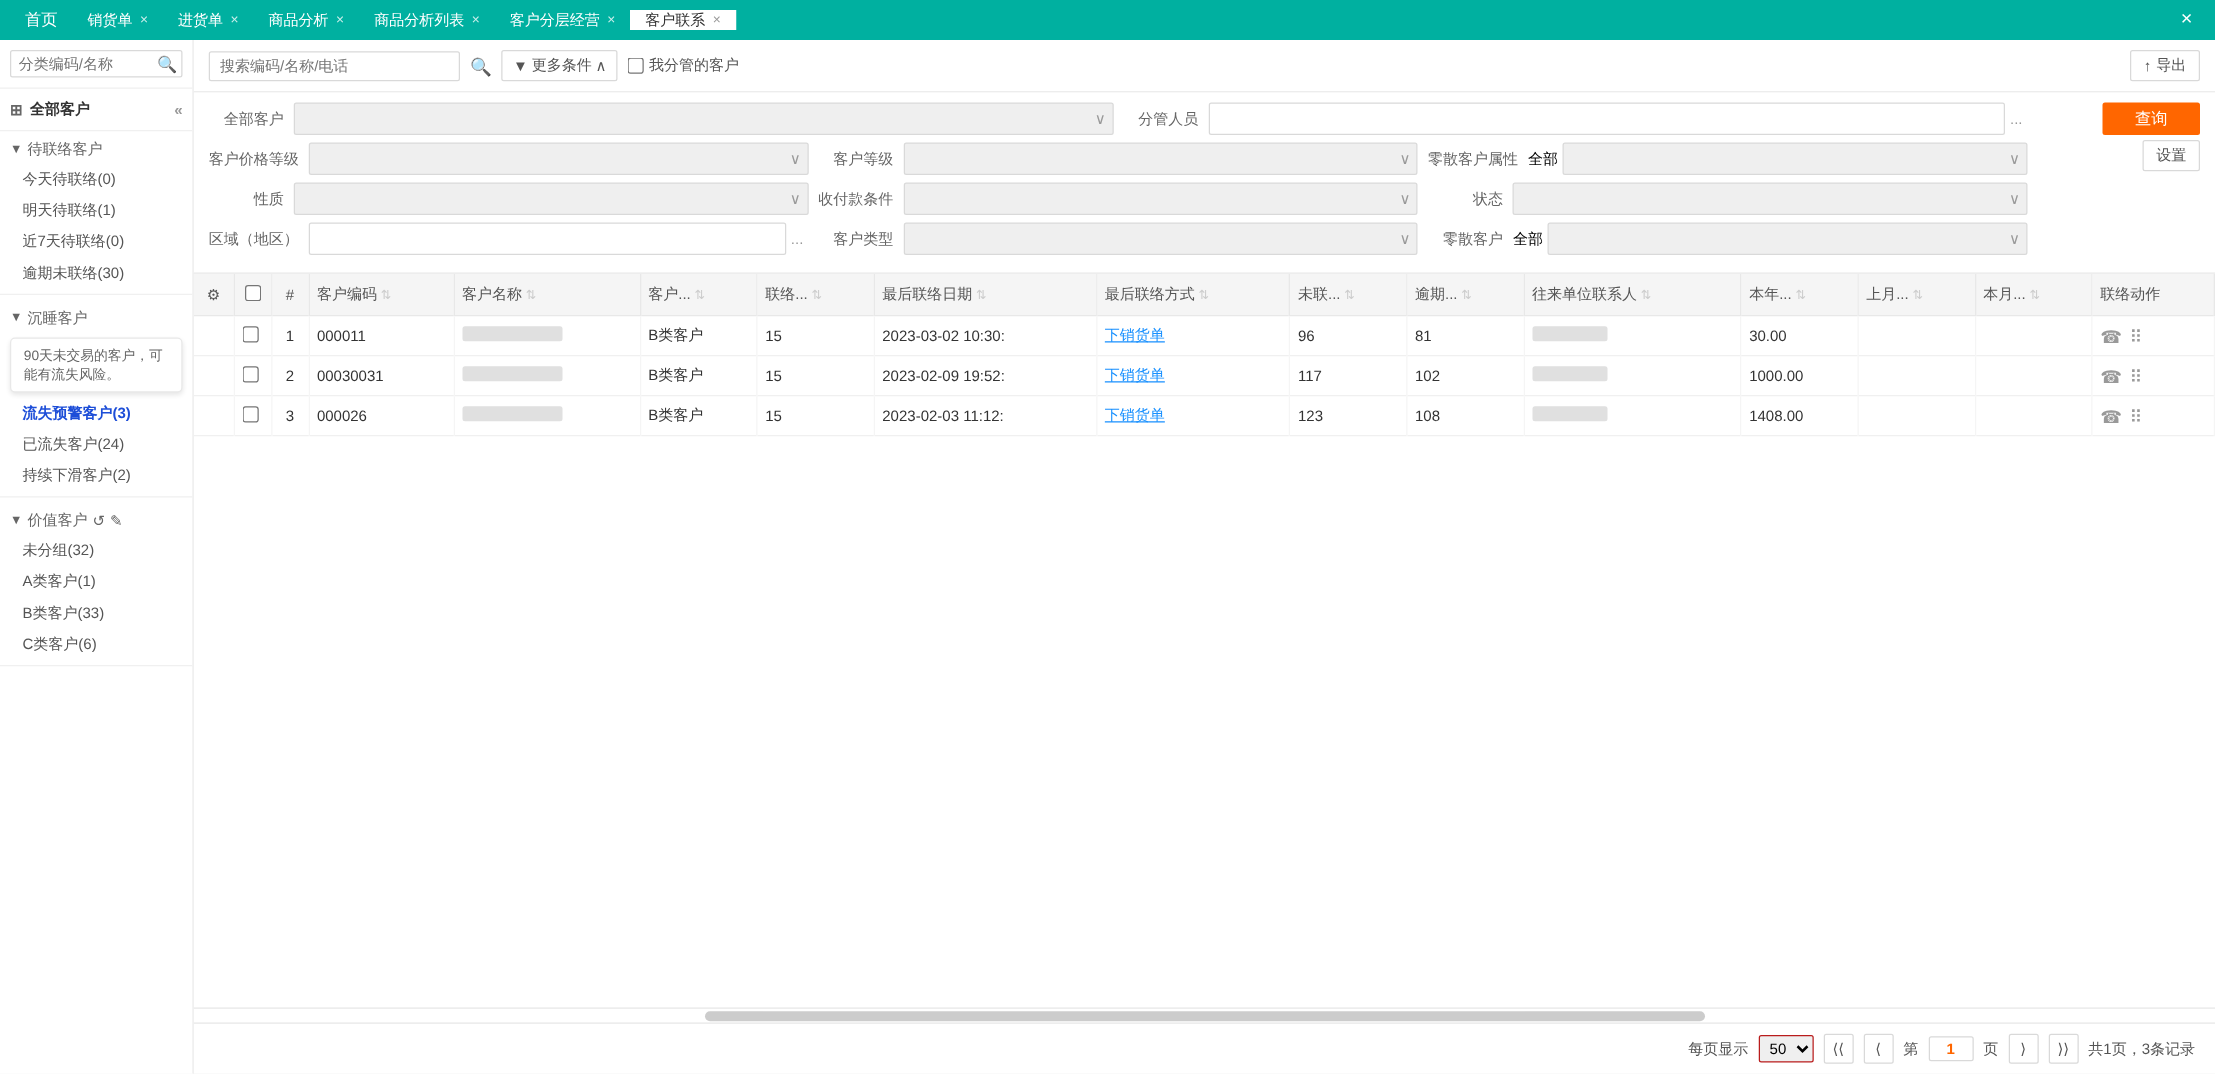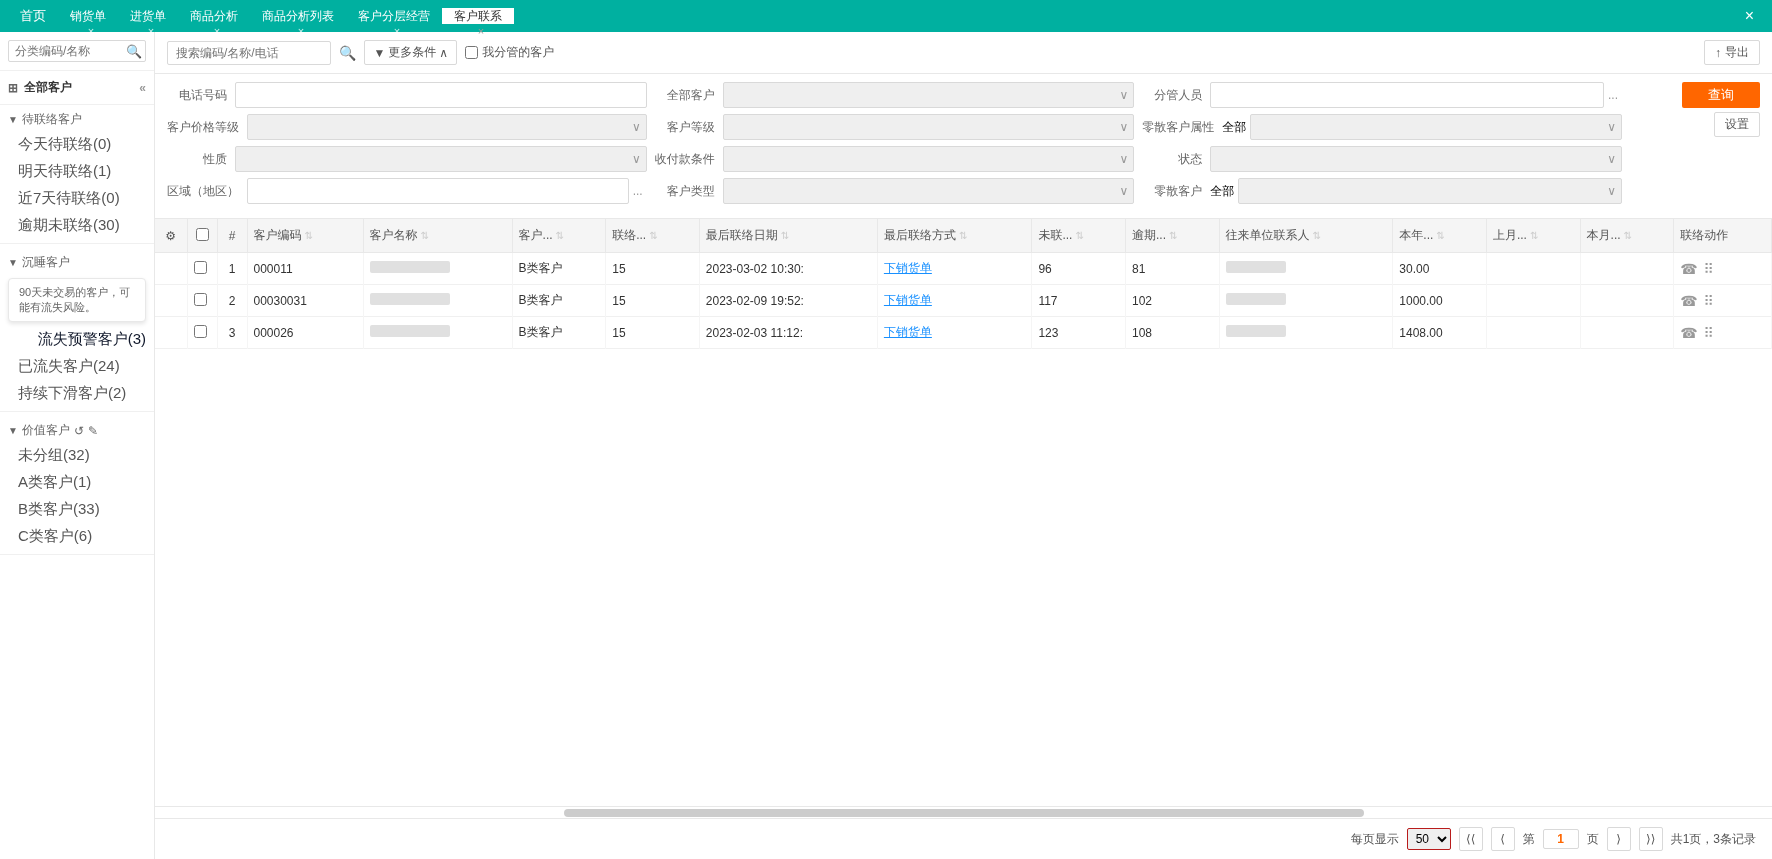--- a/index.html
+++ b/index.html
@@ -16,21 +16,20 @@
     }
     .top-nav .nav-item {
       padding: 0 12px;
       height: 16px;
       display: flex;
       align-items: center;
       cursor: pointer;
       color: white;
       font-size: 13px;
       position: relative;
-      flex-direction: column;
     }
     .top-nav .nav-item.active {
       background: white;
       color: #333;
     }
     .top-nav .nav-item .close-x {
       margin-left: 6px;
       font-size: 11px;
       color: rgba(255,255,255,0.8);
     }
@@ -109,26 +108,25 @@
       font-size: 12px;
     }
     .sidebar-group-title .arrow {
       margin-right: 4px;
       font-size: 10px;
     }
     .sidebar-item {
       padding: 4px 8px 4px 18px;
       cursor: pointer;
       color: #555;
-      font-size: 15px;
+      font-size: 12px;
     }
     .sidebar-item.active {
-      color: #0f172a;
-      font-weight: normal;
-      text-align: right;
+      color: #1d4ed8;
+      font-weight: bold;
     }
     .sidebar-group-section {
       border-bottom: 1px solid #f0f0f0;
       padding-bottom: 4px;
       margin-bottom: 4px;
     }
     .tooltip-bubble {
       background: white;
       border: 1px solid #e8e8e8;
       border-radius: 4px;
@@ -493,44 +491,40 @@
       <div class="sidebar-item">未分组(32)</div>
       <div class="sidebar-item">A类客户(1)</div>
       <div class="sidebar-item">B类客户(33)</div>
       <div class="sidebar-item">C类客户(6)</div>
     </div>
   </div>
 
   <div class="content">
 
     <div class="search-bar">
-      <input type="text" style="width: 164px;" placeholder="搜索编码/名称/电话">
+      <input type="text" style="width: 201px;" placeholder="搜索编码/名称/电话">
       <button class="search-btn">🔍</button>
       <button class="filter-btn">
         <span>▼</span>
         <span>更多条件</span>
         <span>∧</span>
       </button>
       <label class="my-customers">
         <input type="checkbox" style="">
         <span>我分管的客户</span>
       </label>
       <button class="export-btn">
         <span>↑</span>
         <span>导出</span>
       </button>
     </div>
 
     <div class="filter-form">
 
       <div class="filter-row">
-        <div class="filter-field" style="flex:2;">
-          <label>电话号码</label>
-          <input type="text" style="">
-        </div>
         <div class="filter-field" style="flex:2;">
           <label>全部客户</label>
           <div class="select-wrapper">
             <select></select>
             <span class="chevron">∨</span>
           </div>
         </div>
         <div class="filter-field" style="flex:2;">
           <label>分管人员</label>
           <input type="text" style="">

